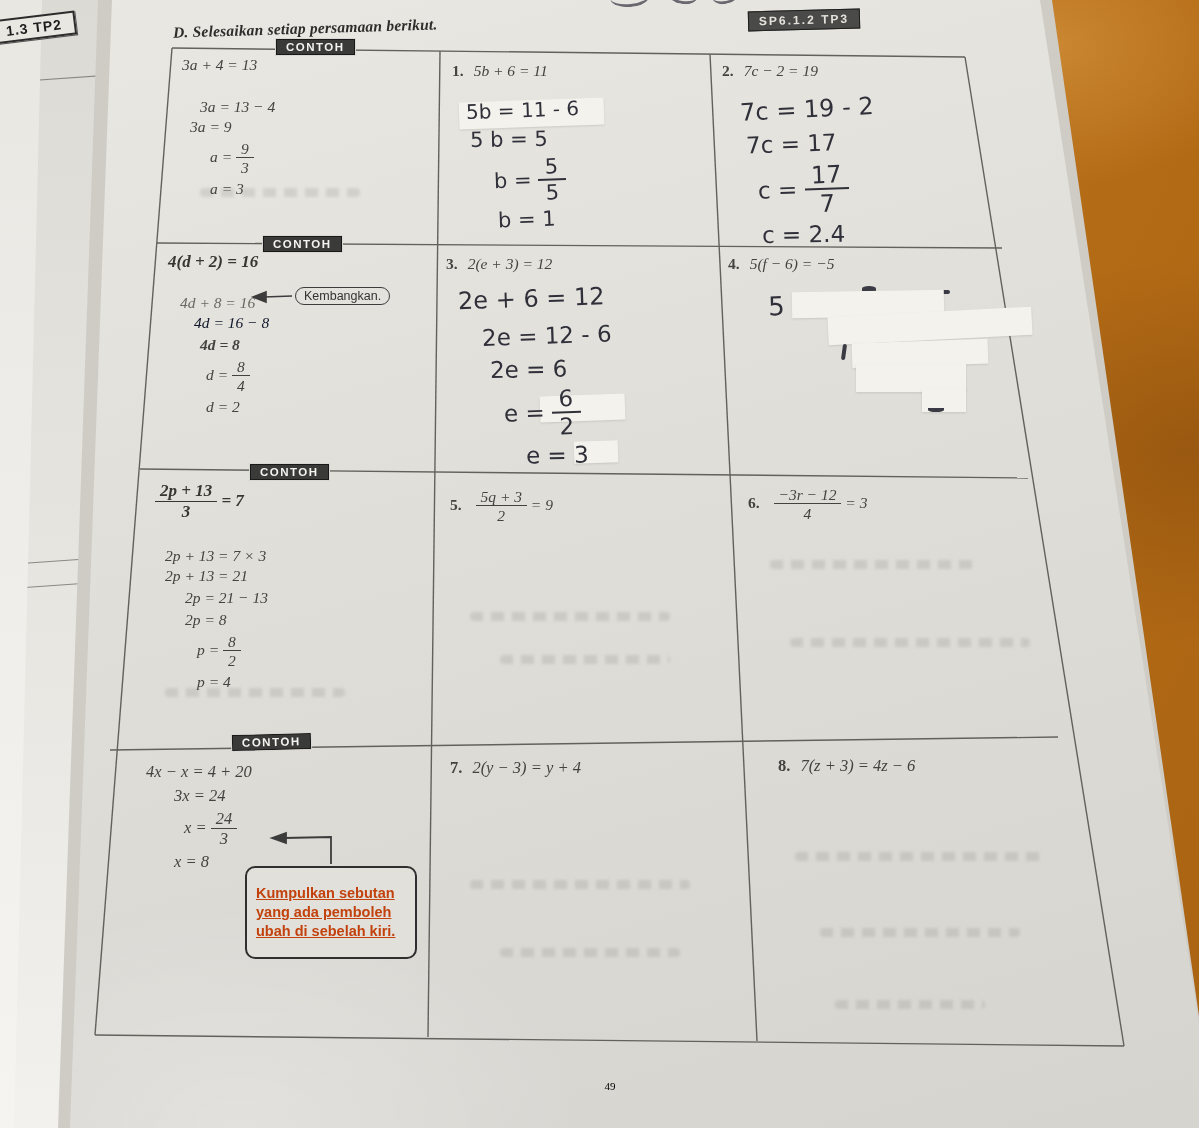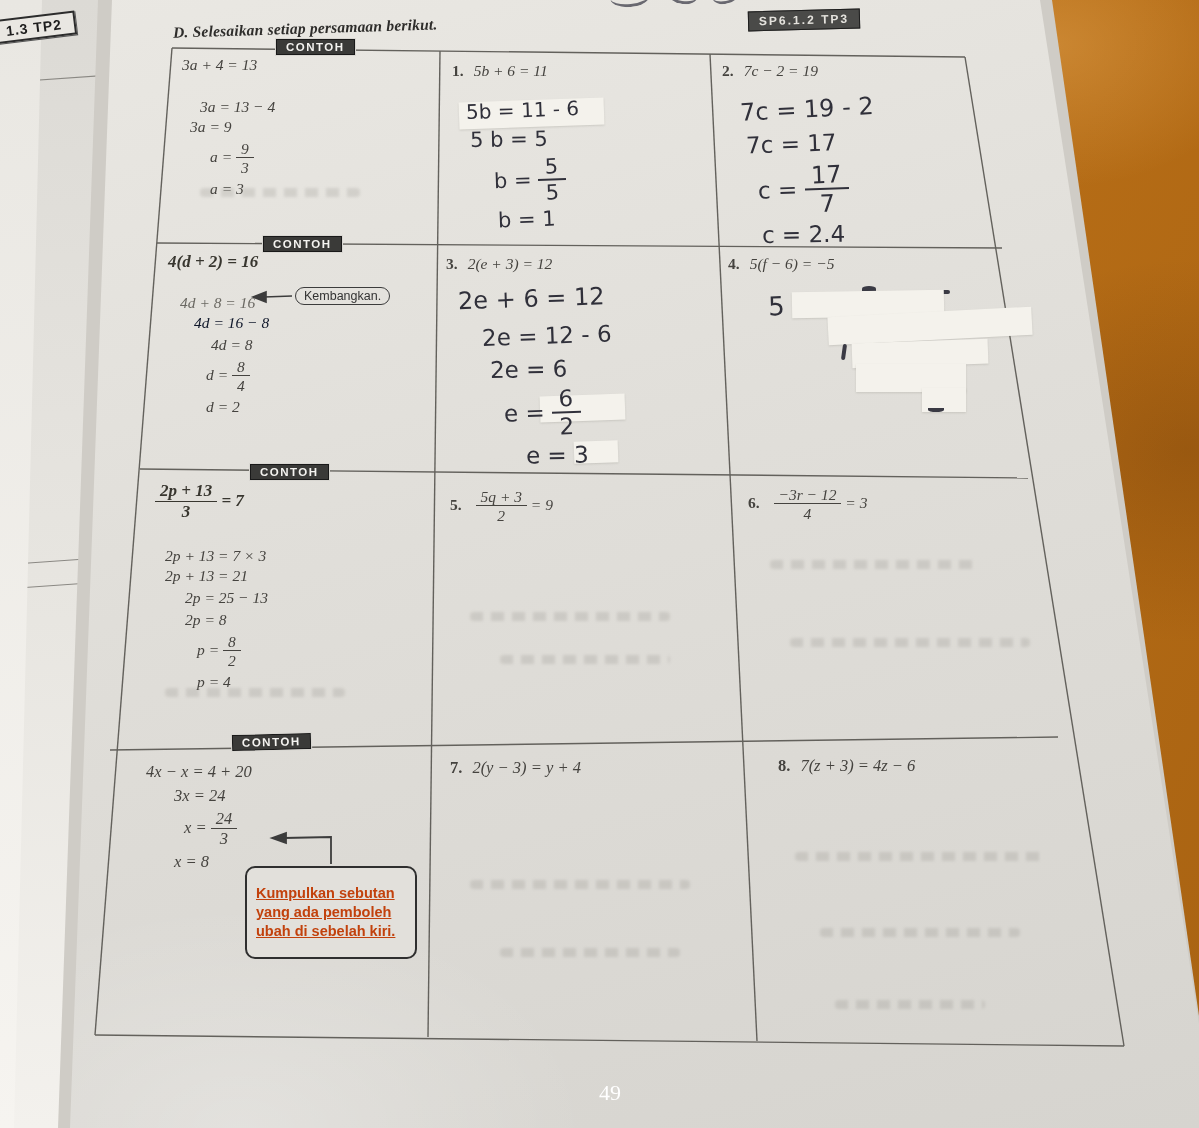--- a/index.html
+++ b/index.html
@@ -46,21 +46,21 @@
   .topic-badge{position:absolute;left:748px;top:10px;transform:rotate(-1.5deg);
     background:#4a4a48;border:1px solid #1e1e1e;color:#e4e2dd;
     font-family:"Liberation Sans",sans-serif;font-weight:bold;font-size:12px;
     padding:2px 10px;letter-spacing:2px;}
   .heading{position:absolute;left:173px;top:19px;width:300px;transform:rotate(-1.8deg);
     font-weight:bold;font-style:italic;font-size:15.5px;color:#2e2d2b;letter-spacing:.2px;white-space:nowrap;}
   .contoh{position:absolute;background:#3a3a38;color:#f4f3f0;
     font-family:"Liberation Sans",sans-serif;font-weight:bold;font-size:11.5px;
     letter-spacing:1.5px;padding:1px 9px;border:1px solid #191919;outline:1px solid #d9d7d2;}
   .page-number{position:absolute;left:560px;top:1080px;width:100px;text-align:center;
-    font-size:22px;color:#ffffff;}
+    font-size:11px;color:#000000;}
   
   .pr{font-family:"Liberation Serif",serif;font-style:italic;color:#45433f;font-size:15.5px;}
   .cell{position:absolute;}
   .cell .ln{margin:0 0 4px 0;white-space:nowrap;}
   .big{font-size:17px;color:#38362f;}
   .pnum{font-weight:bold;font-style:normal;margin-right:10px;}
   .fr{display:inline-flex;flex-direction:column;align-items:center;vertical-align:middle;
       line-height:1.1;text-align:center;}
   .fr .n{padding:0 5px;border-bottom:1.4px solid currentColor;display:block;}
   .fr .d{padding-top:1px;display:block;}
@@ -174,21 +174,21 @@
         <span class="d">7</span>
       </span>
   </div>
   <div class="ln hw" style="margin-left:40px;transform:rotate(-1deg);font-size:23px;">c = 2.4</div>
 </div>
 
 <div class="cell pr" style="left:168px;top:252px;width:260px;">
   <div class="ln big" style="font-weight:bold;">4(d + 2) = 16</div>
   <div class="ln" style="margin:22px 0 2px 12px;color:#6a6862;">4d + 8 = 16</div>
   <div class="ln" style="margin-left:26px;color:#0f172a;">4d = 16 − 8</div>
-  <div class="ln" style="margin-left:43px;">4d = 8</div>
+  <div class="ln" style="margin-left:32px;font-weight:bold;">4d = 8</div>
   <div class="ln" style="margin-left:38px;">
     <span>d =</span>
     <span class="fr">
         <span class="n">8</span>
         <span class="d">4</span>
       </span>
   </div>
   <div class="ln" style="margin-left:38px;">d = 2</div>
 </div>
 <div class="pill" style="left:295px;top:287px;">Kembangkan.</div>
@@ -231,21 +231,21 @@
 <div class="cell pr" style="left:155px;top:482px;width:270px;">
   <div class="ln big" style="font-weight:bold;">
     <span class="fr">
         <span class="n">2p + 13</span>
         <span class="d">3</span>
       </span>
     <span>= 7</span>
   </div>
   <div class="ln" style="margin:26px 0 2px 10px;">2p + 13 = 7 × 3</div>
   <div class="ln" style="margin-left:10px;">2p + 13 = 21</div>
-  <div class="ln" style="margin-left:30px;">2p = 25 − 13</div>
+  <div class="ln" style="margin-left:30px;">2p = 21 − 13</div>
   <div class="ln" style="margin-left:30px;">2p = 8</div>
   <div class="ln" style="margin-left:42px;">
     <span>p =</span>
     <span class="fr">
         <span class="n">8</span>
         <span class="d">2</span>
       </span>
   </div>
   <div class="ln" style="margin-left:42px;">p = 4</div>
 </div>

